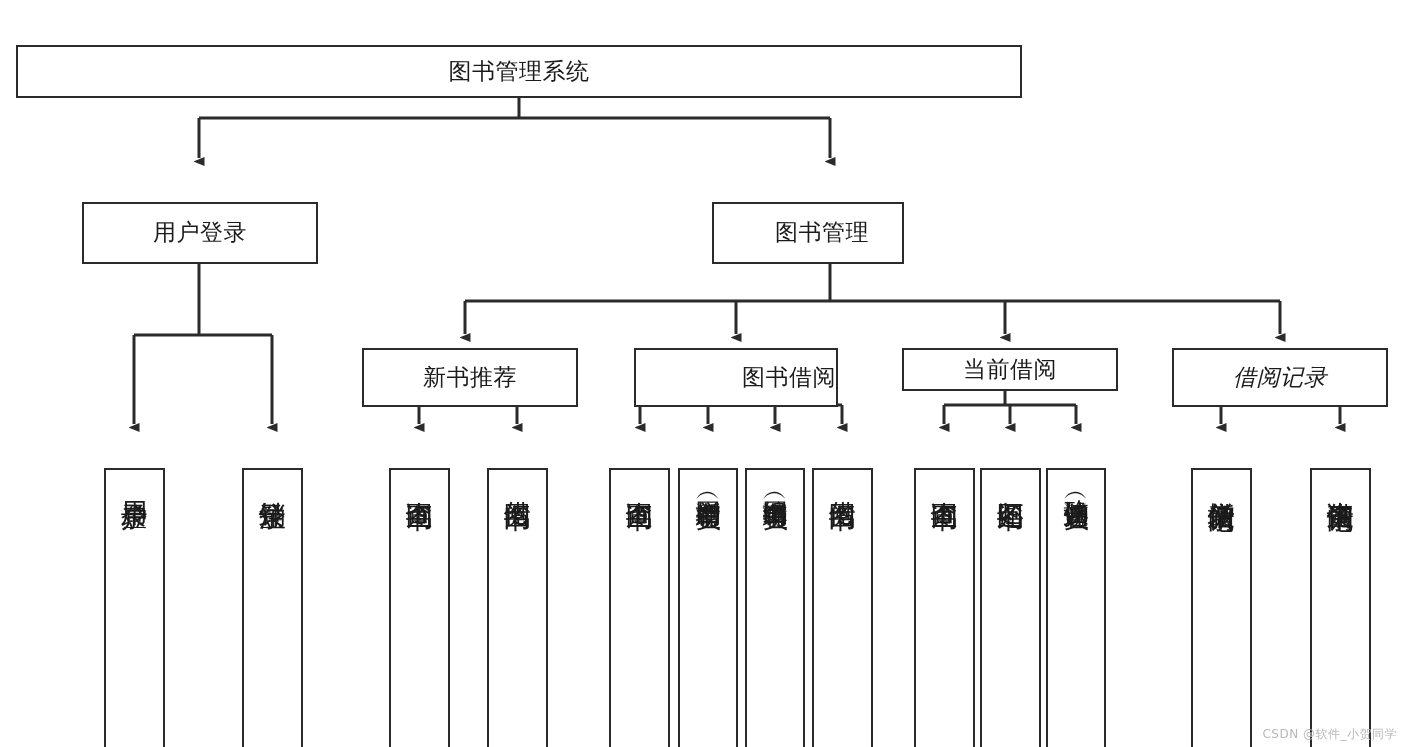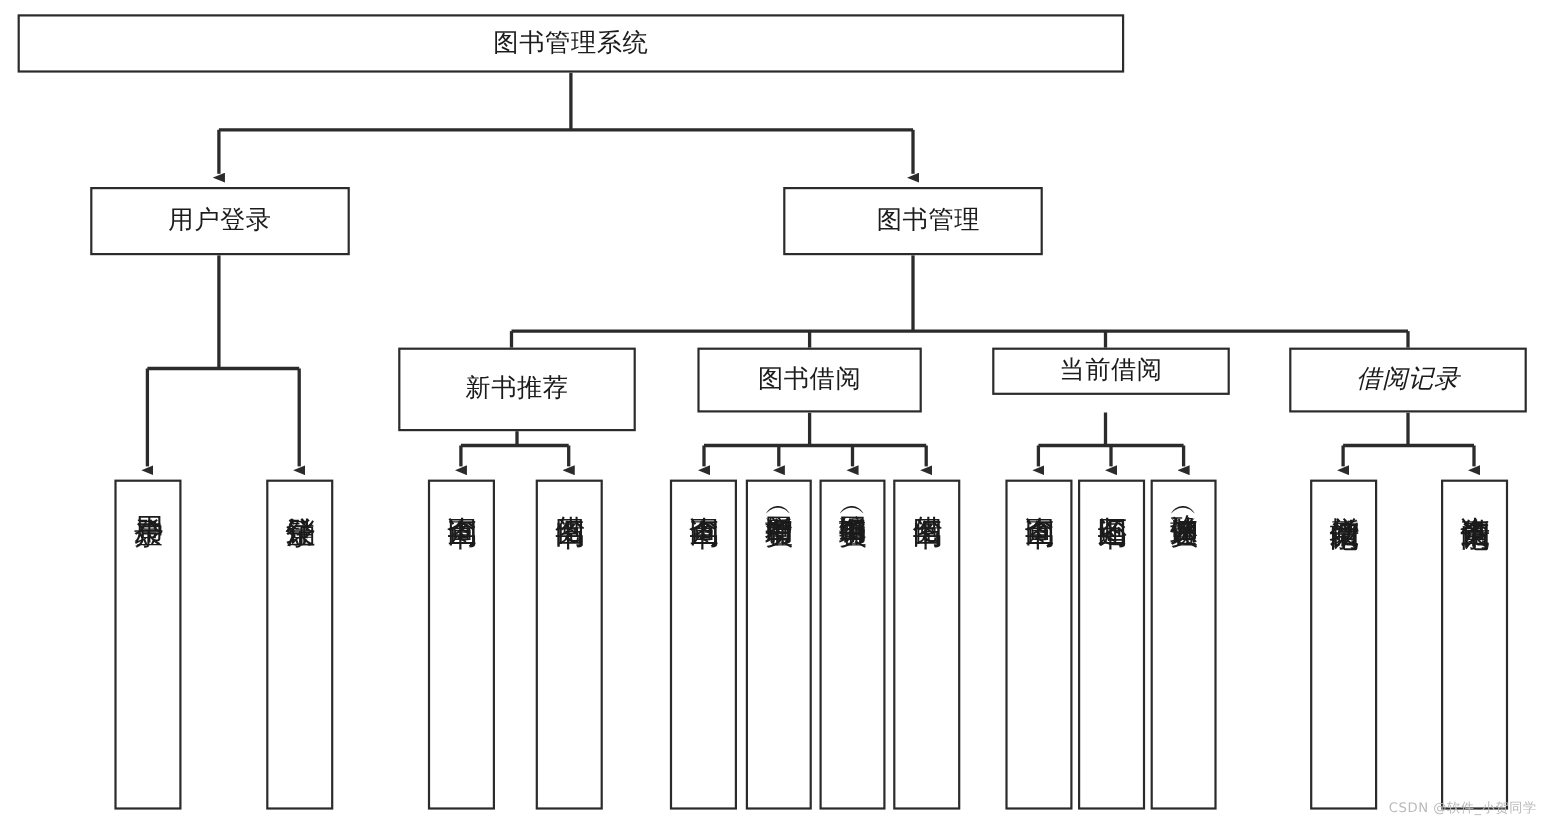--- a/index.html
+++ b/index.html
@@ -26,20 +26,21 @@
   }
   .node {
     position: absolute;
     box-sizing: border-box;
     border: 2px solid #2b2b2b;
     background: #ffffff;
     display: flex;
     align-items: center;
     justify-content: center;
     color: #1b1b1b;
+    margin-top: 32px;
   }
   .node .label {
     display: block;
     text-align: center;
     line-height: 1.12;
     letter-spacing: 0.5px;
   }
   .node.horizontal .label {
     font-size: 23px;
   }
@@ -128,28 +129,28 @@
     </g>
   </svg>
 
   <div class="node root" style="left:16px; top:13px; width:1006px; height:53px;">
     <span class="label">图书管理系统</span>
   </div>
 
   <div class="node horizontal" style="left:82px; top:170px; width:236px; height:62px;">
     <span class="label">用户登录</span>
   </div>
-  <div class="node horizontal" style="left:712px; top:170px; width:236px; height:62px;padding-left:28px;">
+  <div class="node horizontal" style="left:712px; top:170px; width:192px; height:62px;padding-left:28px;">
     <span class="label">图书管理</span>
   </div>
 
-  <div class="node horizontal" style="left:362px; top:316px; width:216px; height:76px;">
+  <div class="node horizontal" style="left:362px; top:316px; width:216px; height:59px;">
     <span class="label">新书推荐</span>
   </div>
-  <div class="node horizontal" style="left:634px; top:316px; width:204px; height:59px;">
+  <div class="node horizontal" style="left:634px; top:316px; width:204px; height:59px;justify-content:flex-end;">
     <span class="label">图书借阅</span>
   </div>
   <div class="node horizontal" style="left:902px; top:316px; width:216px; height:43px;">
     <span class="label">当前借阅</span>
   </div>
   <div class="node horizontal" style="left:1172px; top:316px; width:216px; height:59px;font-style:italic;">
     <span class="label">借阅记录</span>
   </div>
 
   <div class="node vertical" style="left:104px; top:436px; width:61px; height:300px;">

